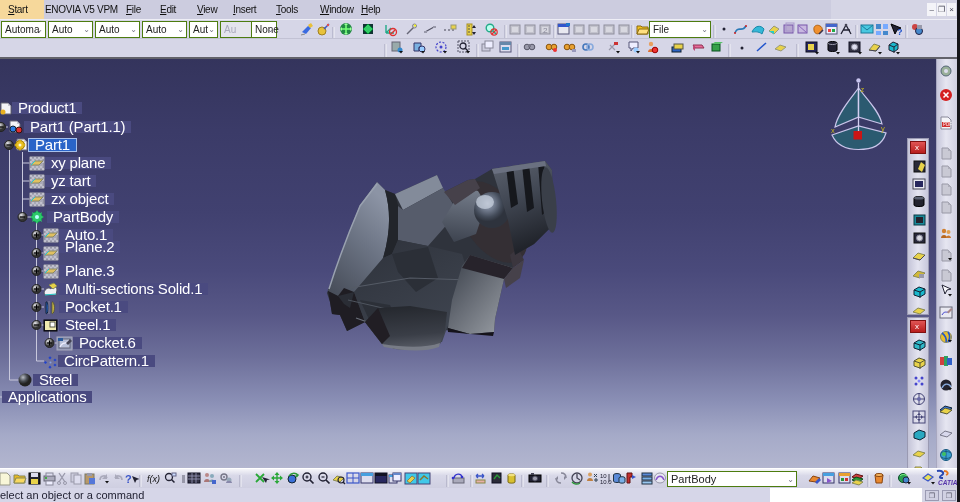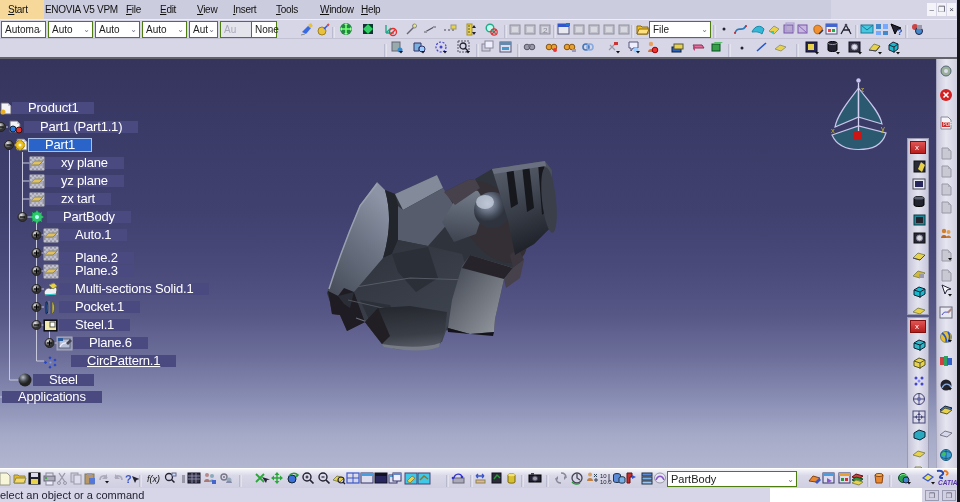--- a/index.html
+++ b/index.html
@@ -10,21 +10,21 @@
 .u{text-decoration:underline}
 #start{position:absolute;left:0;top:0;width:44px;height:19px;background:#f6d89b}
 .winbtn{position:absolute;top:3px;width:9px;height:13px;background:#f4f4f8;color:#445;font-size:8px;line-height:13px;text-align:center}
 #tb1{position:absolute;left:0;top:19px;width:957px;height:19px;background:#d6d6e7;border-top:1px solid #eeeef6}
 #tb2{position:absolute;left:0;top:38px;width:957px;height:19px;background:#d6d6e7;border-top:1px solid #c2c2d4}
 .combo{position:absolute;top:1px;height:17px;background:#fff;border:1px solid #4d7c0f;font-size:10px;color:#222;line-height:15px;padding-left:3px}
 .combo i{position:absolute;right:2px;top:4px;font-style:normal;color:#778;font-size:8px;line-height:8px}
 .combo.dis{background:#e4e4ec;color:#aab}
 #view{position:absolute;left:0;top:57px;width:957px;height:411px;
 background:linear-gradient(180deg,#34345c 0%,#3b3b68 18%,#414170 38%,#4a4a7b 52%,#585887 63%,#6d6f9a 73%,#8b90b6 84%,#a5aac8 92%,#b3b6cf 100%)}
-.tl{position:absolute;font-size:13px;letter-spacing:-0.2px;color:#fff;background:#4a4a80;padding:0 16px;line-height:12px;white-space:nowrap}
+.tl{position:absolute;font-size:15px;letter-spacing:-0.2px;color:#fff;background:#4a4a80;padding:0 6px;line-height:12px;white-space:nowrap}
 .sel{background:#2a64c8;outline:1px solid #a8c0ea}
 #edge{position:absolute;left:957px;top:0;width:3px;height:502px;background:#141418}
 #btb{position:absolute;left:0;top:468px;width:957px;height:20px;background:linear-gradient(180deg,#f6f6fa,#d8d8e8 35%,#cfcfe1);border-top:1px solid #fff}
 #status{position:absolute;left:0;top:488px;width:918px;height:14px;background:#d6d6e8;font-size:11px;color:#223;line-height:14px}
 #statusw{position:absolute;left:770px;top:488px;width:152px;height:14px;background:#fff}
 .mdib{position:absolute;top:490px;width:14px;height:11px;background:#d0d0e2;border:1px solid #9a9ab2;font-size:7px;line-height:9px;text-align:center;color:#556}
 </style>
 </head>
 <body>
 <div id="app">
@@ -500,31 +500,31 @@
               <stop offset="1" stop-color="#222"></stop>
             </radialGradient>
           </defs>
           <circle cx="7" cy="7" r="6.5" fill="url(#stg)"></circle>
         </g>
       </svg>
       <div class="tl" style="left:12px;top:45px">Product1</div>
       <div class="tl" style="left:24px;top:64px">Part1 (Part1.1)</div>
       <div class="tl sel" style="left:29px;top:82px">Part1</div>
       <div class="tl" style="left:45px;top:100px">xy plane</div>
-      <div class="tl" style="left:45px;top:118px">yz plane</div>
-      <div class="tl" style="left:45px;top:136px">zx tart</div>
+      <div class="tl" style="left:45px;top:118px">yz tart</div>
+      <div class="tl" style="left:45px;top:136px">zx object</div>
       <div class="tl" style="left:47px;top:154px">PartBody</div>
       <div class="tl" style="left:59px;top:172px">Auto.1</div>
-      <div class="tl" style="left:59px;top:195px">Plane.2</div>
+      <div class="tl" style="left:59px;top:184px">Plane.2</div>
       <div class="tl" style="left:59px;top:208px">Plane.3</div>
       <div class="tl" style="left:59px;top:226px">Multi-sections Solid.1</div>
       <div class="tl" style="left:59px;top:244px">Pocket.1</div>
       <div class="tl" style="left:59px;top:262px">Steel.1</div>
-      <div class="tl" style="left:73px;top:280px">Plane.6</div>
-      <div class="tl" style="left:71px;top:298px;text-decoration:underline">CircPattern.1</div>
+      <div class="tl" style="left:73px;top:280px">Pocket.6</div>
+      <div class="tl" style="left:58px;top:298px;">CircPattern.1</div>
       <div class="tl" style="left:33px;top:317px">Steel</div>
       <div class="tl" style="left:2px;top:334px">Applications</div>
 <svg style="position:absolute;left:320px;top:103px;width:240px;height:260px">
         <defs>
 <radialGradient id="hub" cx="0.38" cy="0.32">
             <stop offset="0" stop-color="#b4bccc"></stop>
             <stop offset="0.3" stop-color="#7c8699"></stop>
             <stop offset="0.75" stop-color="#434b59"></stop>
             <stop offset="1" stop-color="#2e333d"></stop>
           </radialGradient>

